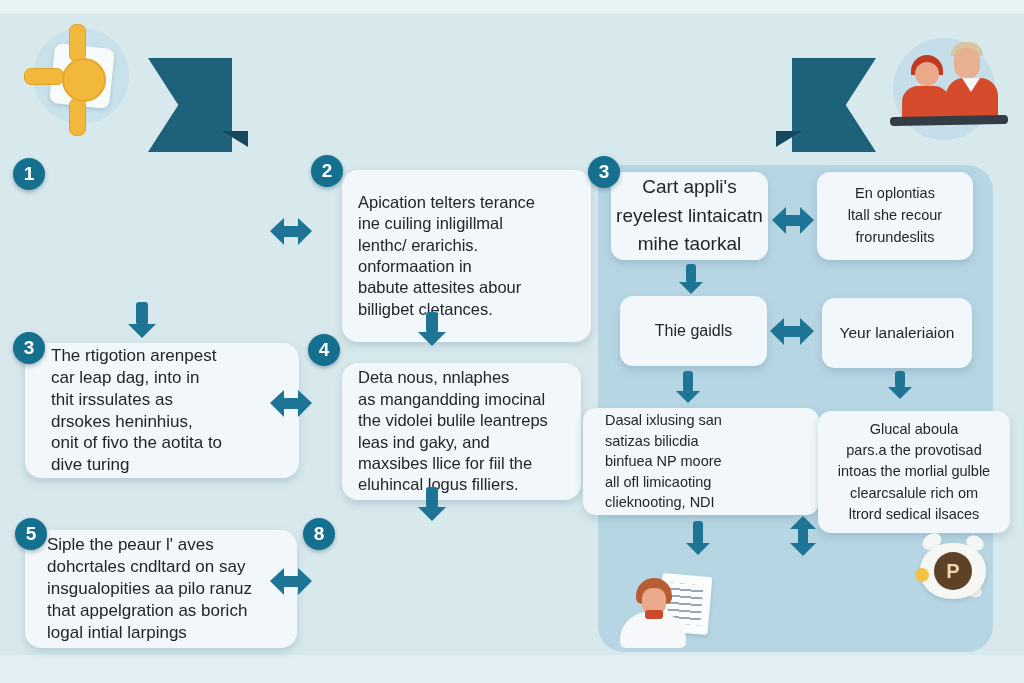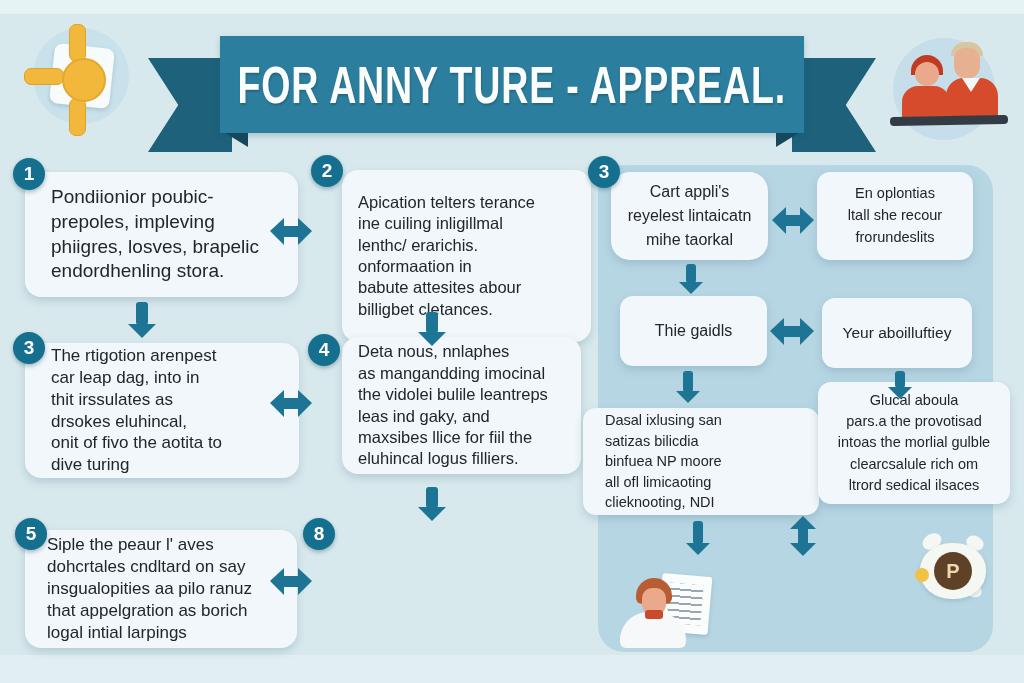--- a/index.html
+++ b/index.html
@@ -58,23 +58,20 @@
 
   <div class="abs strip" style="left:0;top:0;width:1024px;height:14px;"></div>
   <div class="abs strip" style="left:0;top:655px;width:1024px;height:28px;background:#e2eff2;"></div>
 
   <div class="abs panel"></div>
 
   <div class="abs tail tail-l"></div>
   <div class="abs tail tail-r"></div>
   <div class="abs fold fold-l"></div>
   <div class="abs fold fold-r"></div>
-  <div class="abs ribbon-main">
-    <span class="ribbon-title">FOR ANNY TURE - APPREAL.</span>
-  </div>
 
   <div class="abs" style="left:24px;top:22px;width:110px;height:110px;">
     <div class="abs circle" style="left:9px;top:6px;width:96px;height:96px;background:#c9e1ea;"></div>
     <div class="abs" style="left:28px;top:24px;width:60px;height:60px;background:#f7fbfc;border-radius:8px;transform:rotate(6deg);box-shadow:0 2px 4px rgba(90,130,150,.3);"></div>
     <div class="abs" style="left:45px;top:2px;width:15px;height:36px;background:#f1b83c;border:1px solid #dda32b;border-radius:7px;"></div>
     <div class="abs" style="left:0px;top:46px;width:38px;height:15px;background:#f1b83c;border:1px solid #dda32b;border-radius:7px;"></div>
     <div class="abs" style="left:45px;top:76px;width:15px;height:36px;background:#f1b83c;border:1px solid #dda32b;border-radius:7px;"></div>
     <div class="abs circle" style="left:38px;top:36px;width:40px;height:40px;background:#f1b83c;border:2px solid #e3a82c;"></div>
   </div>
 
@@ -83,43 +80,37 @@
     <div class="abs" style="left:26px;top:25px;width:32px;height:20px;background:#c23a22;border-radius:16px 16px 0 0;"></div>
     <div class="abs circle" style="left:30px;top:32px;width:24px;height:24px;background:#eba98c;"></div>
     <div class="abs" style="left:17px;top:56px;width:48px;height:34px;background:#d64b2b;border-radius:16px 16px 0 0;"></div>
     <div class="abs" style="left:66px;top:12px;width:32px;height:14px;background:#d8c5a2;border-radius:14px 14px 0 0;"></div>
     <div class="abs" style="left:69px;top:18px;width:26px;height:30px;background:#e7b091;border-radius:40%;"></div>
     <div class="abs" style="left:61px;top:48px;width:52px;height:42px;background:#d64b2b;border-radius:18px 18px 0 0;"></div>
     <div class="abs" style="left:77px;top:48px;width:0;height:0;border-left:9px solid transparent;border-right:9px solid transparent;border-top:14px solid #f4f7f8;"></div>
     <div class="abs" style="left:5px;top:86px;width:118px;height:9px;background:#333c44;border-radius:4px;transform:rotate(-1deg);"></div>
   </div>
 
-  <div class="abs card" style="left:25px;top:172px;width:247px;height:125px;padding:0 0 0 26px;font-size:19px;line-height:1.3;">
-    <span class="txt">Pondiionior poubic-
-prepoles, impleving
-phiigres, losves, brapelic
-endordhenling stora.</span>
-  </div>
   <div class="abs card" style="left:342px;top:170px;width:225px;height:172px;padding:0 8px 0 16px;font-size:16.5px;line-height:1.3;">
     <span class="txt">Apication telters terance
 ine cuiling inligillmal
 lenthc/ erarichis.
 onformaation in
 babute attesites abour
 billigbet cletances.</span>
   </div>
   <div class="abs card" style="left:25px;top:343px;width:248px;height:135px;padding:0 0 0 26px;font-size:17px;line-height:1.28;">
     <span class="txt">The rtigotion arenpest
 car leap dag, into in
 thit irssulates as
-drsokes eluhincal,
+drsokes heninhius,
 onit of fivo the aotita to
 dive turing</span>
   </div>
-  <div class="abs card" style="left:342px;top:337px;width:223px;height:137px;padding:0 0 0 16px;font-size:16.5px;line-height:1.3;">
+  <div class="abs card" style="left:342px;top:363px;width:223px;height:137px;padding:0 0 0 16px;font-size:16.5px;line-height:1.3;">
     <span class="txt">Deta nous, nnlaphes
 as mangandding imocinal
 the vidolei bulile leantreps
 leas ind gaky, and
 maxsibes llice for fiil the
 eluhincal logus filliers.</span>
   </div>
   <div class="abs card" style="left:25px;top:530px;width:250px;height:118px;padding:0 0 0 22px;font-size:17px;line-height:1.3;">
     <span class="txt">Siple the peaur l' aves
 dohcrtales cndltard on say
@@ -171,44 +162,44 @@
     </div>
   <div class="ad" style="left:418px;top:312px;width:28px;height:34px;">
       <i class="shaft" style="height:21px;"></i>
       <i class="head"></i>
     </div>
   <div class="ad" style="left:418px;top:487px;width:28px;height:34px;">
       <i class="shaft" style="height:21px;"></i>
       <i class="head"></i>
     </div>
 
-  <div class="abs card small-card" style="left:611px;top:172px;width:157px;height:88px;font-size:16px;line-height:1.5;border-radius:19px;">
+  <div class="abs card small-card" style="left:611px;top:172px;width:157px;height:88px;font-size:19px;line-height:1.5;">
     <span class="txt">Cart appli's
 reyelest lintaicatn
 mihe taorkal</span>
   </div>
   <div class="abs card small-card" style="left:817px;top:172px;width:156px;height:88px;font-size:14.5px;line-height:1.5;">
     <span class="txt">En oplontias
 ltall she recour
 frorundeslits</span>
   </div>
   <div class="abs card small-card" style="left:620px;top:296px;width:147px;height:70px;font-size:16px;">
     <span class="txt">Thie gaidls</span>
   </div>
   <div class="abs card small-card" style="left:822px;top:298px;width:150px;height:70px;font-size:15.5px;">
-    <span class="txt">Yeur aboilluftiey</span>
+    <span class="txt">Yeur lanaleriaion</span>
   </div>
   <div class="abs card" style="left:583px;top:408px;width:214px;height:107px;padding:0 0 0 22px;font-size:14.5px;line-height:1.42;border-radius:13px;">
     <span class="txt">Dasal ixlusing san
 satizas bilicdia
 binfuea NP moore
 all ofl limicaoting
 clieknooting, NDI</span>
   </div>
-  <div class="abs card small-card" style="left:818px;top:382px;width:192px;height:122px;font-size:14.5px;line-height:1.45;">
+  <div class="abs card small-card" style="left:818px;top:411px;width:192px;height:122px;font-size:14.5px;line-height:1.45;">
     <span class="txt">Glucal aboula
 pars.a the provotisad
 intoas the morlial gulble
 clearcsalule rich om
 ltrord sedical ilsaces</span>
   </div>
 
   <div class="hd" style="left:772px;top:207px;width:42px;">
       <i class="hl"></i>
       <i class="shaft"></i>

